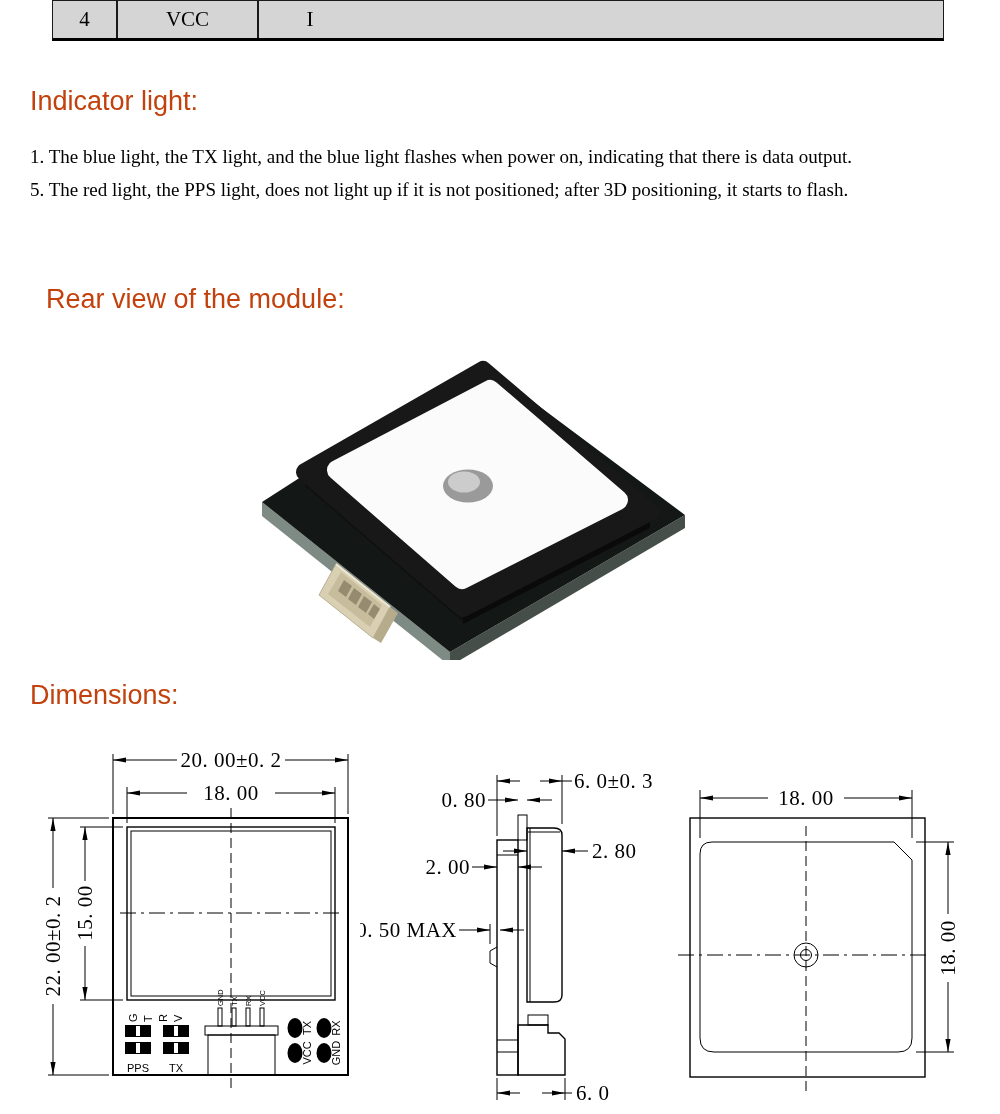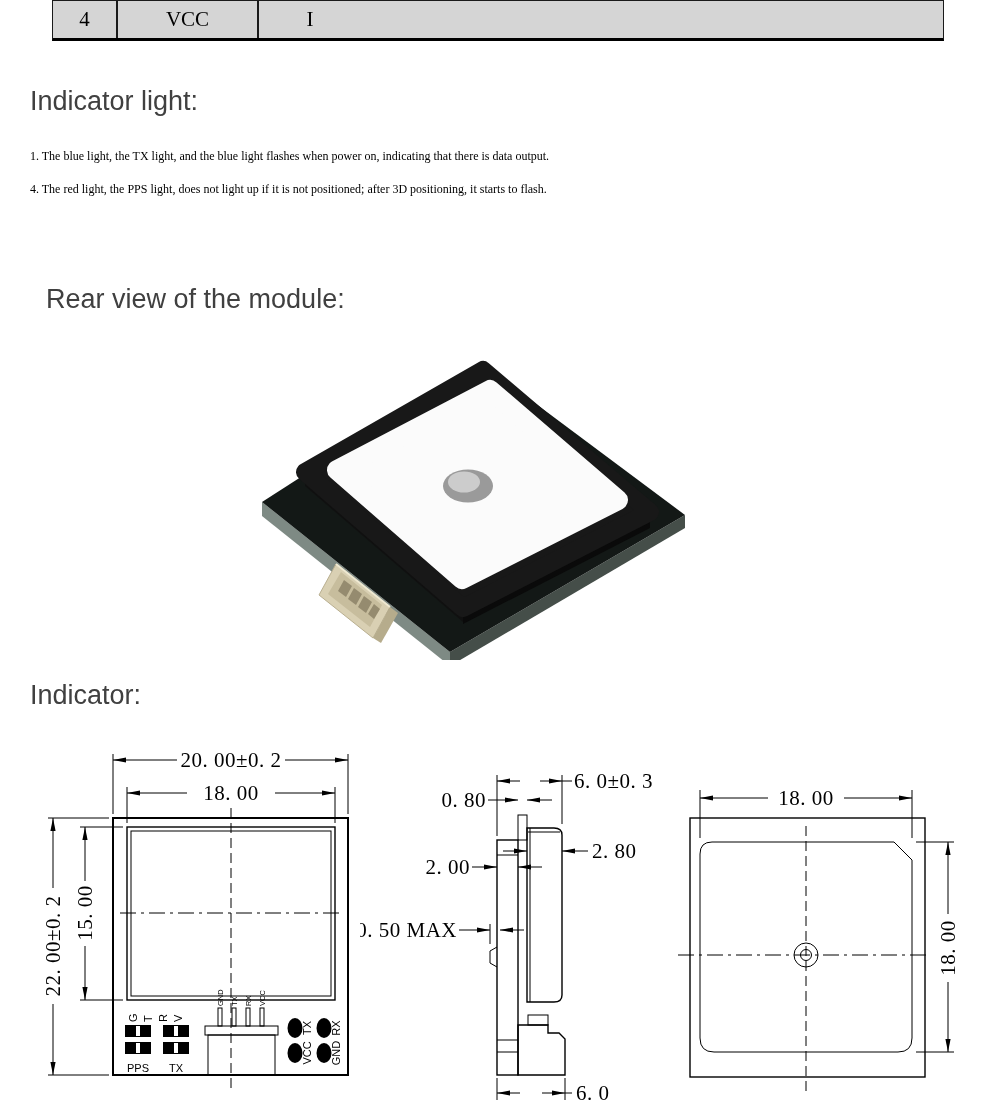--- a/index.html
+++ b/index.html
@@ -8,22 +8,22 @@
 
   
   .pintable{left:52px;top:0;width:892px;height:41px;display:flex;box-sizing:border-box;
     background:#d5d5d5;border:1px solid #1a1a1a;border-bottom:3px solid #000;}
   .pintable .cell{display:flex;align-items:center;justify-content:center;
     font-size:21px;box-sizing:border-box;height:100%;}
   .pintable .cell + .cell{border-left:2px solid #1a1a1a;}
   .c1{width:63px;} .c2{width:141px;} .c3{width:104px;} .c4{flex:1;}
 
   
-  .h-sans{font-family:"Liberation Sans",sans-serif;font-size:27px;color:#404040;white-space:nowrap;}
-  .bodytext{left:30px;top:140px;width:940px;font-size:12px;line-height:33px;}
+  .h-sans{font-family:"Liberation Sans",sans-serif;font-size:27px;color:#c2410c;white-space:nowrap;}
+  .bodytext{left:30px;top:140px;width:940px;font-size:19px;line-height:33px;}
   .bodytext p{margin:0;text-align:justify;}
   .bodytext p.oneline{white-space:nowrap;}
 
   
   svg text{font-family:"Liberation Serif",serif;fill:#000;}
   .dim{font-size:21px;letter-spacing:0.5px;}
   .pinlbl{font-family:"Liberation Sans",sans-serif;font-size:11px;}
   .tinylbl{font-family:"Liberation Sans",sans-serif;font-size:7.5px;}
   .ln{stroke:#000;stroke-width:1;fill:none;}
   .md{stroke:#000;stroke-width:1.4;fill:none;}
@@ -40,21 +40,21 @@
   <div class="abs pintable">
     <div class="cell c1">4</div>
     <div class="cell c2">VCC</div>
     <div class="cell c3">I</div>
   </div>
 
   <div class="abs h-sans" style="left:30px;top:86px;">Indicator light:</div>
 
   <div class="abs bodytext">
     <p>1. The blue light, the TX light, and the blue light flashes when power on, indicating that there is data output.</p>
-    <p class="oneline">4. The red light, the PPS light, does not light up if it is not positioned; after 3D positioning, it starts to flash.</p>
+    <p class="oneline">5. The red light, the PPS light, does not light up if it is not positioned; after 3D positioning, it starts to flash.</p>
   </div>
 
   <div class="abs h-sans" style="left:46px;top:284px;">Rear view of the module:</div>
 
   <svg class="abs" style="left:240px;top:350px;" width="470" height="310" viewBox="0 0 470 310">
 
     <polygon points="22,152 210,302 210,316 22,166" fill="#7e8a84"></polygon>
     <polygon points="210,302 445,165 445,178 210,316" fill="#454e49"></polygon>
 
     <polygon points="240,12 445,165 210,302 22,152" fill="#131816"></polygon>
@@ -74,21 +74,21 @@
       <polygon points="150,257 158,263 141,293 133,288" fill="#b6ac8c"></polygon>
       <polygon points="101,222 142,255 130,277 88,244" fill="#c7bd9d"></polygon>
       <polygon points="104,230 112,236 106,247 98,241" fill="#958b6f"></polygon>
       <polygon points="114,238 122,244 116,255 108,249" fill="#958b6f"></polygon>
       <polygon points="124,246 132,252 126,263 118,257" fill="#958b6f"></polygon>
       <polygon points="134,254 140,259 134,269 128,264" fill="#958b6f"></polygon>
       <line x1="96" y1="214" x2="150" y2="257" stroke="#efe9d2" stroke-width="2"></line>
     </g>
   </svg>
 
-  <div class="abs h-sans" style="left:30px;top:680px;">Indicator:</div>
+  <div class="abs h-sans" style="left:30px;top:680px;">Dimensions:</div>
 
   <svg class="abs" style="left:30px;top:740px;" width="345" height="375" viewBox="0 0 345 375">
     <defs>
       <marker id="m1" viewBox="0 0 10 4" refX="10" refY="2" markerWidth="13" markerHeight="5.2" orient="auto-start-reverse" markerUnits="userSpaceOnUse">
           <path d="M0,0 L10,2 L0,4 Z" fill="#000"></path>
         </marker>
     </defs>
 
     <path class="ln" d="M83,74 V14 M318,74 V14 M97,83 V47 M305,83 V47 M18,78 H79 M18,335 H79 M50,87 H93 M50,260 H93"></path>
 

